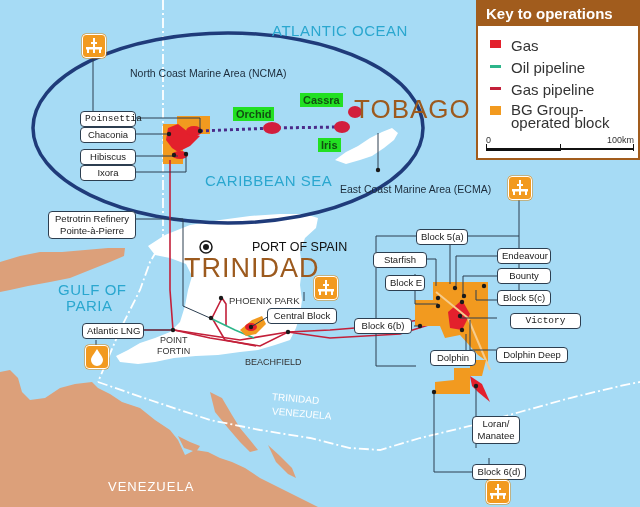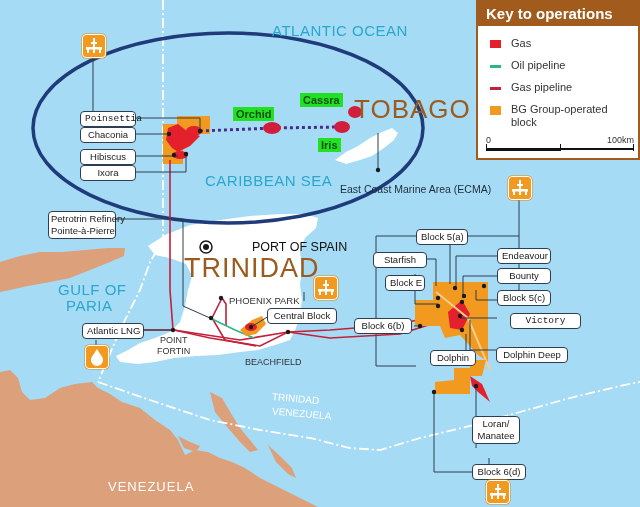--- a/index.html
+++ b/index.html
@@ -8,21 +8,21 @@
   svg.base { position: absolute; left: 0; top: 0; }
   .lbl { position: absolute; background: #fff; border: 1.5px solid #2c3e50; border-radius: 4px; font-size: 9.5px; color: #1a1a1a; text-align: center; line-height: 12px; padding: 1px 4px; white-space: nowrap; box-sizing: border-box; }
   .sea { position: absolute; color: #2aa7cf; font-size: 15px; letter-spacing: 0.5px; white-space: nowrap; }
   .area { position: absolute; color: #1c2b3a; font-size: 10.5px; white-space: nowrap; }
   .place { position: absolute; color: #333; font-size: 9px; white-space: nowrap; }
   .island { position: absolute; color: #9c5a1e; font-size: 27px; letter-spacing: 1px; white-space: nowrap; }
   .field { position: absolute; background: #22e022; color: #125012; font-size: 11px; font-weight: bold; padding: 1px 3px; white-space: nowrap; }
   .icon-rig { position: absolute; width: 22px; height: 22px; background: #f29a1f; border: 1.5px solid #fff; border-radius: 4px; box-shadow: 0 0 0 0.5px #d88a17; }
   .legend { position: absolute; left: 476px; top: 0; width: 164px; height: 160px; background: #fff; border: 2px solid #a15c1d; box-sizing: border-box; }
   .legend-head { background: #a15c1d; color: #fff; font-size: 15px; font-weight: bold; padding: 3px 8px; height: 24px; box-sizing: border-box; }
-  .legend-row { position: absolute; left: 12px; font-size: 11px; color: #333; display: flex; align-items: flex-start; }
+  .legend-row { position: absolute; left: 12px; font-size: 15px; color: #333; display: flex; align-items: flex-start; }
   .swatch { display: inline-block; margin-right: 10px; }
 </style>
 </head>
 <body>
 
 <div id="map">
   <svg class="base" width="640" height="507" viewBox="0 0 640 507">
 
     <path d="M0,372 L10,370 L18,378 L22,392 L30,400 L45,398 L60,388 L75,384 L92,382 L98,388 L110,394 L122,402 L140,408 L155,420 L170,430 L178,440 L185,455 L195,450 L208,452 L220,458 L232,462 L245,468 L260,478 L280,488 L300,498 L318,507 L0,507 Z" fill="#dca07a"></path>
     <path d="M210,392 L222,398 L232,415 L240,428 L250,440 L258,450 L250,452 L240,442 L228,428 L215,412 Z" fill="#dca07a"></path>
@@ -128,20 +128,21 @@
     <circle cx="206" cy="247" r="6" fill="#fff" stroke="#1a1a1a" stroke-width="1.5"></circle>
     <circle cx="206" cy="247" r="3" fill="#1a1a1a"></circle>
 
   </svg>
 
   <div class="sea" style="left:272px; top:22px;">ATLANTIC OCEAN</div>
   <div class="sea" style="left:205px; top:172px;">CARIBBEAN SEA</div>
   <div class="sea" style="left:58px; top:281px;">GULF OF</div>
   <div class="sea" style="left:66px; top:297px;">PARIA</div>
 
+  <div class="area" style="left:130px; top:67px;">North Coast Marine Area (NCMA)</div>
   <div class="area" style="left:340px; top:183px;">East Coast Marine Area (ECMA)</div>
 
   <div class="island" style="left:354px; top:94px; font-size:26px;">TOBAGO</div>
   <div class="island" style="left:184px; top:253px; font-size:27px;">TRINIDAD</div>
   <div class="place" style="left:108px; top:479px; color:#fff; font-size:13px; letter-spacing:1px;">VENEZUELA</div>
 
   <div class="place" style="left:217px; top:240px; font-size:12.5px; color:#111;margin-left:35px;">PORT OF SPAIN</div>
   <div class="place" style="left:229px; top:295px; font-size:9.5px;">PHOENIX PARK</div>
   <div class="place" style="left:160px; top:335px;">POINT</div>
   <div class="place" style="left:157px; top:346px;">FORTIN</div>
@@ -159,21 +160,21 @@
         <rect x="3" y="12" width="16" height="2.5" fill="#fff"></rect>
         <rect x="4" y="14" width="2" height="4" fill="#fff"></rect>
         <rect x="16" y="14" width="2" height="4" fill="#fff"></rect>
         <rect x="10" y="14" width="2" height="4" fill="#fff"></rect>
       </svg></div>
   <div class="lbl" style="left:80px; top:111px; width:56px;font-family:Liberation Mono, monospace;">Poinsettia</div>
   <div class="lbl" style="left:80px; top:127px; width:56px;">Chaconia</div>
   <div class="lbl" style="left:80px; top:149px; width:56px;">Hibiscus</div>
   <div class="lbl" style="left:80px; top:165px; width:56px;">Ixora</div>
 
-  <div class="lbl" style="left:48px; top:211px; width:68px; padding:1px 2px;">
+  <div class="lbl" style="left:48px; top:211px; width:88px; padding:1px 2px;">
     <div>Petrotrin Refinery</div>
     <div>Pointe-à-Pierre</div>
   </div>
   <div class="lbl" style="left:82px; top:323px; width:62px;">Atlantic LNG</div>
   <div class="icon-rig" style="left:85px; top:345px;"><svg width="22" height="22" viewBox="0 0 22 22">
         <path d="M11,3 C14,8 17,11 17,14 A6,6 0 0 1 5,14 C5,11 8,8 11,3 Z" fill="#fff"></path>
       </svg></div>
   <div class="lbl" style="left:267px; top:308px; width:70px;">Central Block</div>
   <div class="icon-rig" style="left:314px; top:276px;"><svg width="22" height="22" viewBox="0 0 22 22">
         <rect x="10" y="3" width="2" height="9" fill="#fff"></rect>

